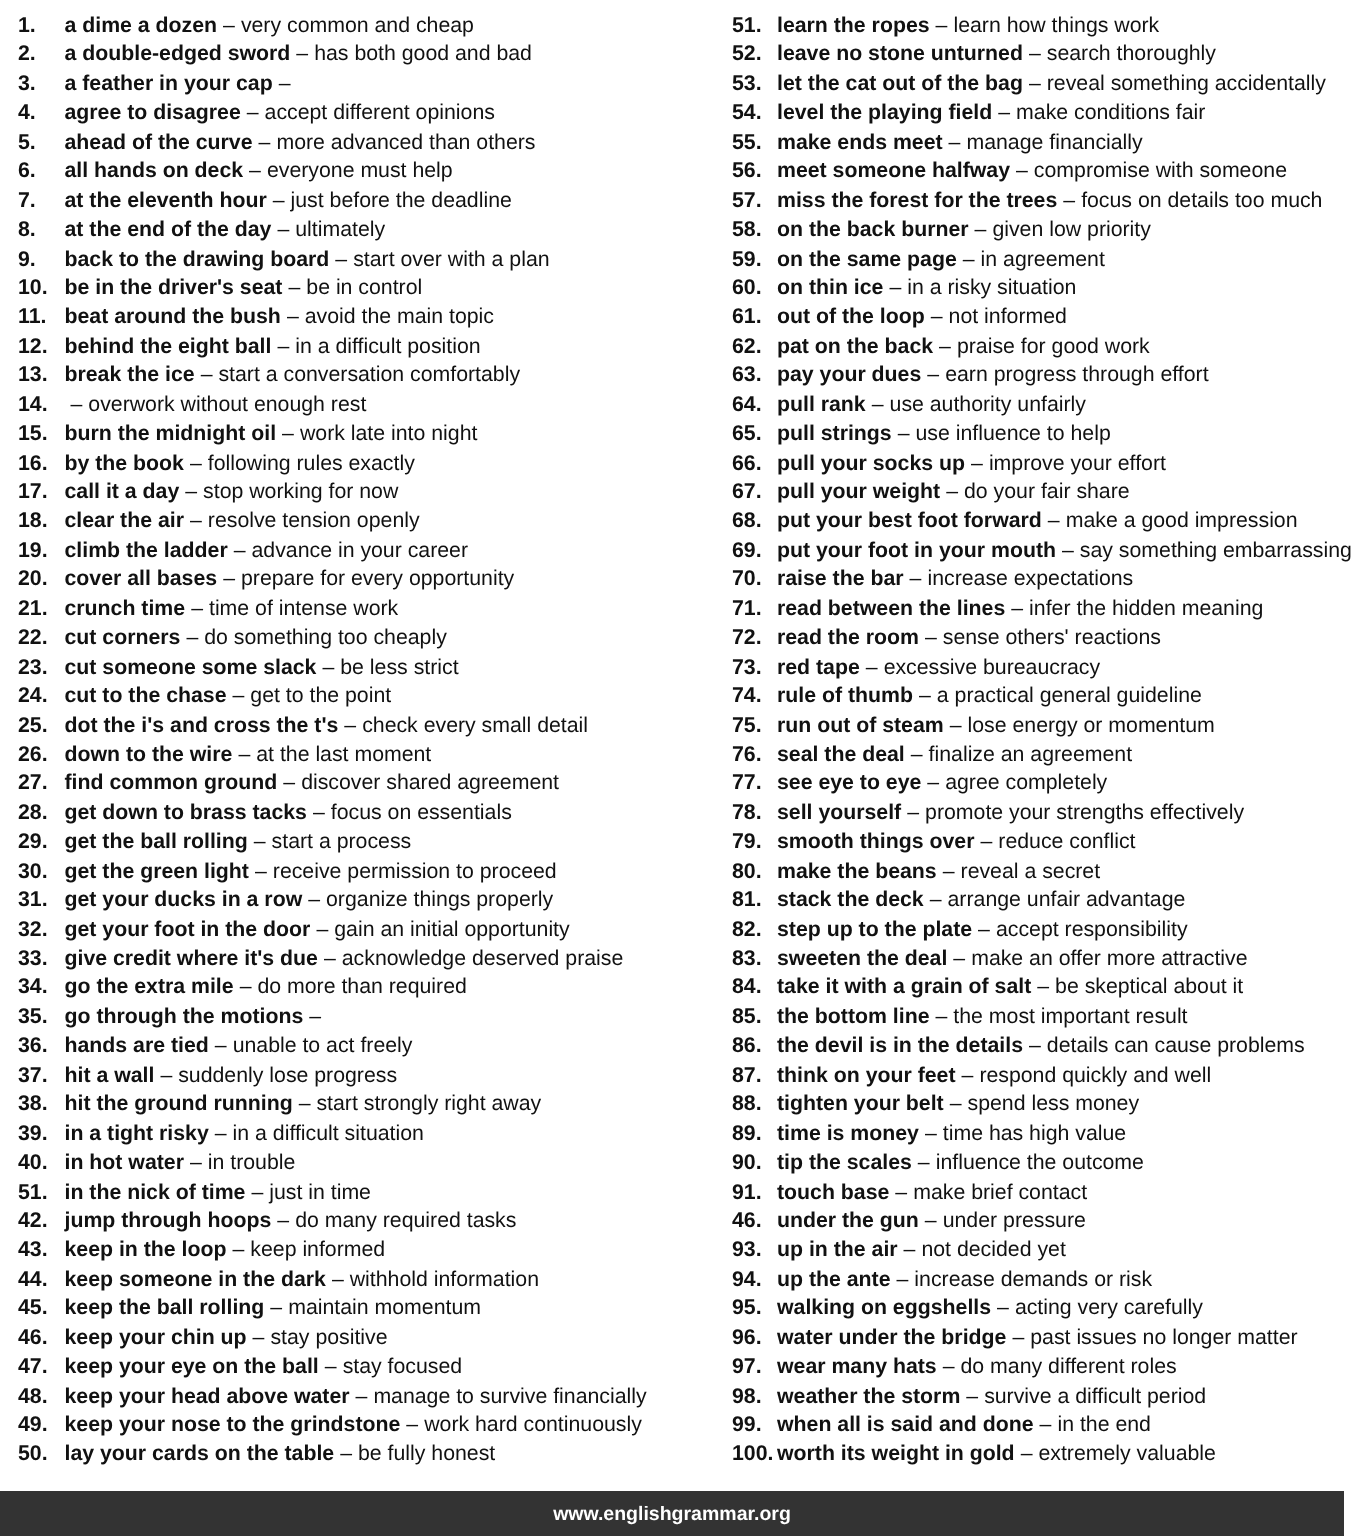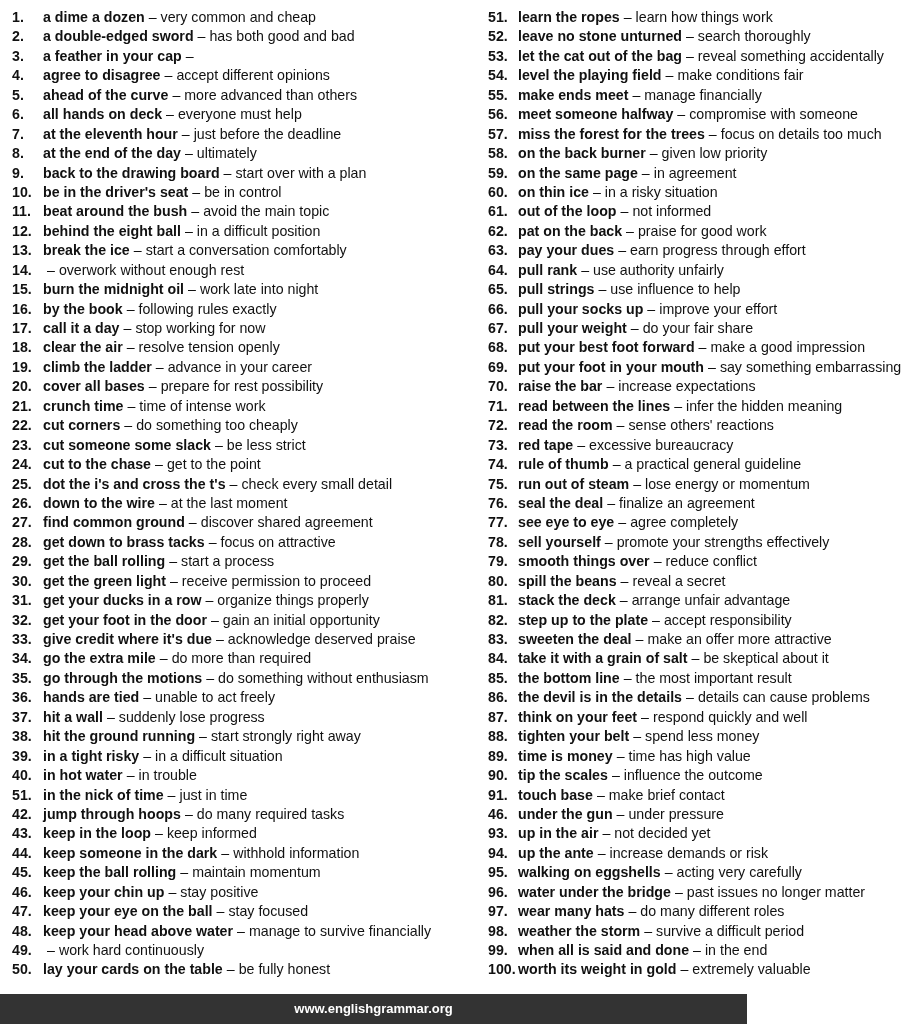--- a/index.html
+++ b/index.html
@@ -14,21 +14,21 @@
   .row {
     height: 19.45px; line-height: 19.45px; font-size: 14.2px;
     white-space: nowrap; display: flex; align-items: center;
   }
   .num { font-weight: bold; width: 31px; flex: 0 0 31px; }
   .col-right .num { width: 30px; flex: 0 0 30px; }
   .phrase { font-weight: bold; }
   .dash { padding: 0 4px; }
   .meaning { font-weight: normal; }
   .footer {
-    position: absolute; left: 0; top: 994px; width: 747px; height: 30px;
+    position: absolute; left: 0; top: 994px; width: 896px; height: 30px;
     background: #333333; color: #ffffff; text-align: center;
     font-weight: bold; font-size: 13px; line-height: 30px;
   }
 </style>
 </head>
 <body>
 
 <div class="columns">
   <div class="col col-left">
       <div class="row">
@@ -140,21 +140,21 @@
       <div class="row">
         <span class="num">19.</span>
         <span class="phrase">climb the ladder</span>
         <span class="dash">–</span>
         <span class="meaning">advance in your career</span>
       </div>
       <div class="row">
         <span class="num">20.</span>
         <span class="phrase">cover all bases</span>
         <span class="dash">–</span>
-        <span class="meaning">prepare for rest possibility</span>
+        <span class="meaning">prepare for every opportunity</span>
       </div>
       <div class="row">
         <span class="num">21.</span>
         <span class="phrase">crunch time</span>
         <span class="dash">–</span>
         <span class="meaning">time of intense work</span>
       </div>
       <div class="row">
         <span class="num">22.</span>
         <span class="phrase">cut corners</span>
@@ -188,21 +188,21 @@
       <div class="row">
         <span class="num">27.</span>
         <span class="phrase">find common ground</span>
         <span class="dash">–</span>
         <span class="meaning">discover shared agreement</span>
       </div>
       <div class="row">
         <span class="num">28.</span>
         <span class="phrase">get down to brass tacks</span>
         <span class="dash">–</span>
-        <span class="meaning">focus on attractive</span>
+        <span class="meaning">focus on essentials</span>
       </div>
       <div class="row">
         <span class="num">29.</span>
         <span class="phrase">get the ball rolling</span>
         <span class="dash">–</span>
         <span class="meaning">start a process</span>
       </div>
       <div class="row">
         <span class="num">30.</span>
         <span class="phrase">get the green light</span>
@@ -230,21 +230,20 @@
       <div class="row">
         <span class="num">34.</span>
         <span class="phrase">go the extra mile</span>
         <span class="dash">–</span>
         <span class="meaning">do more than required</span>
       </div>
       <div class="row">
         <span class="num">35.</span>
         <span class="phrase">go through the motions</span>
         <span class="dash">–</span>
-        <span class="meaning">do something without enthusiasm</span>
       </div>
       <div class="row">
         <span class="num">36.</span>
         <span class="phrase">hands are tied</span>
         <span class="dash">–</span>
         <span class="meaning">unable to act freely</span>
       </div>
       <div class="row">
         <span class="num">37.</span>
         <span class="phrase">hit a wall</span>
@@ -312,20 +311,21 @@
         <span class="meaning">stay focused</span>
       </div>
       <div class="row">
         <span class="num">48.</span>
         <span class="phrase">keep your head above water</span>
         <span class="dash">–</span>
         <span class="meaning">manage to survive financially</span>
       </div>
       <div class="row">
         <span class="num">49.</span>
+        <span class="phrase">keep your nose to the grindstone</span>
         <span class="dash">–</span>
         <span class="meaning">work hard continuously</span>
       </div>
       <div class="row">
         <span class="num">50.</span>
         <span class="phrase">lay your cards on the table</span>
         <span class="dash">–</span>
         <span class="meaning">be fully honest</span>
       </div>
     </div>
@@ -499,21 +499,21 @@
         <span class="meaning">promote your strengths effectively</span>
       </div>
       <div class="row">
         <span class="num">79.</span>
         <span class="phrase">smooth things over</span>
         <span class="dash">–</span>
         <span class="meaning">reduce conflict</span>
       </div>
       <div class="row">
         <span class="num">80.</span>
-        <span class="phrase">spill the beans</span>
+        <span class="phrase">make the beans</span>
         <span class="dash">–</span>
         <span class="meaning">reveal a secret</span>
       </div>
       <div class="row">
         <span class="num">81.</span>
         <span class="phrase">stack the deck</span>
         <span class="dash">–</span>
         <span class="meaning">arrange unfair advantage</span>
       </div>
       <div class="row">

